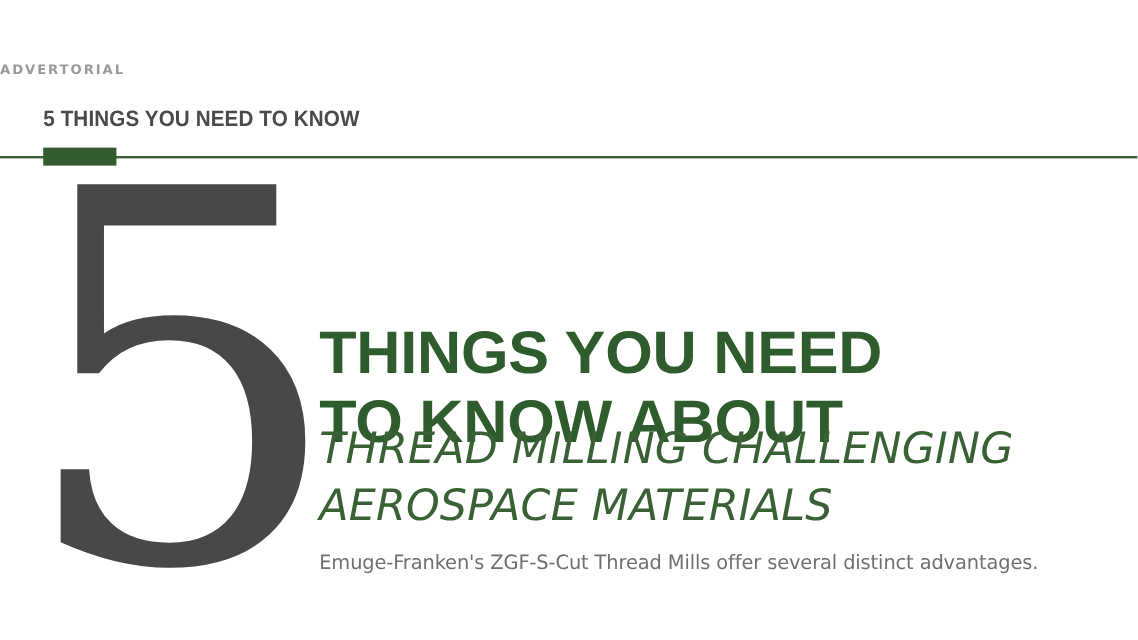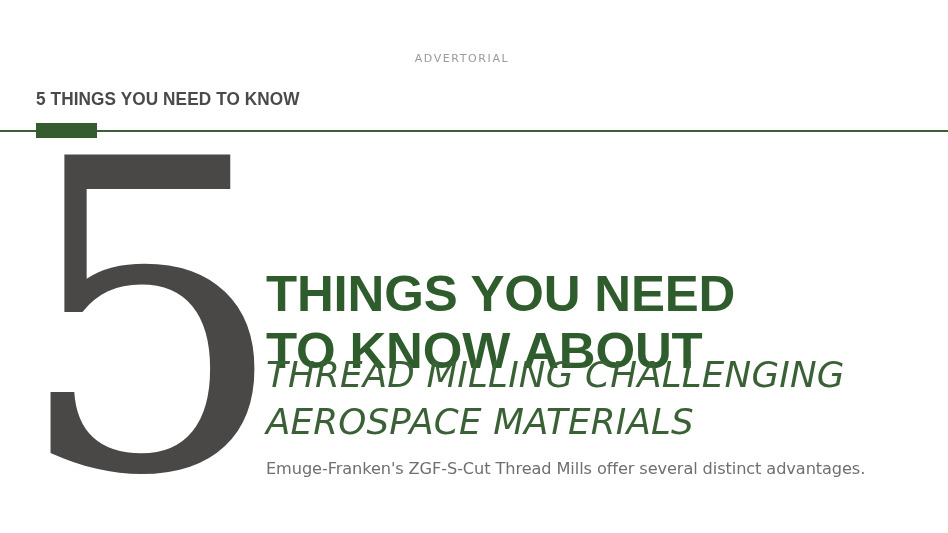--- a/index.html
+++ b/index.html
@@ -14,25 +14,25 @@
     overflow: hidden;
     position: relative;
   }
 
   
   .advertorial {
     position: absolute;
     left: 0;
     top: 52px;
     width: 924px;
-    text-align: center;
+    text-align: left;
     font-size: 11px;
     letter-spacing: 1.6px;
     color: #9a9a9a;
-    font-weight: 400;
+    font-weight: 700;
     font-family: "DejaVu Sans", sans-serif;
   }
 
   
   .section-header {
     position: absolute;
     left: 36px;
     top: 88px;
     font-size: 18.5px;
     font-weight: bold;

